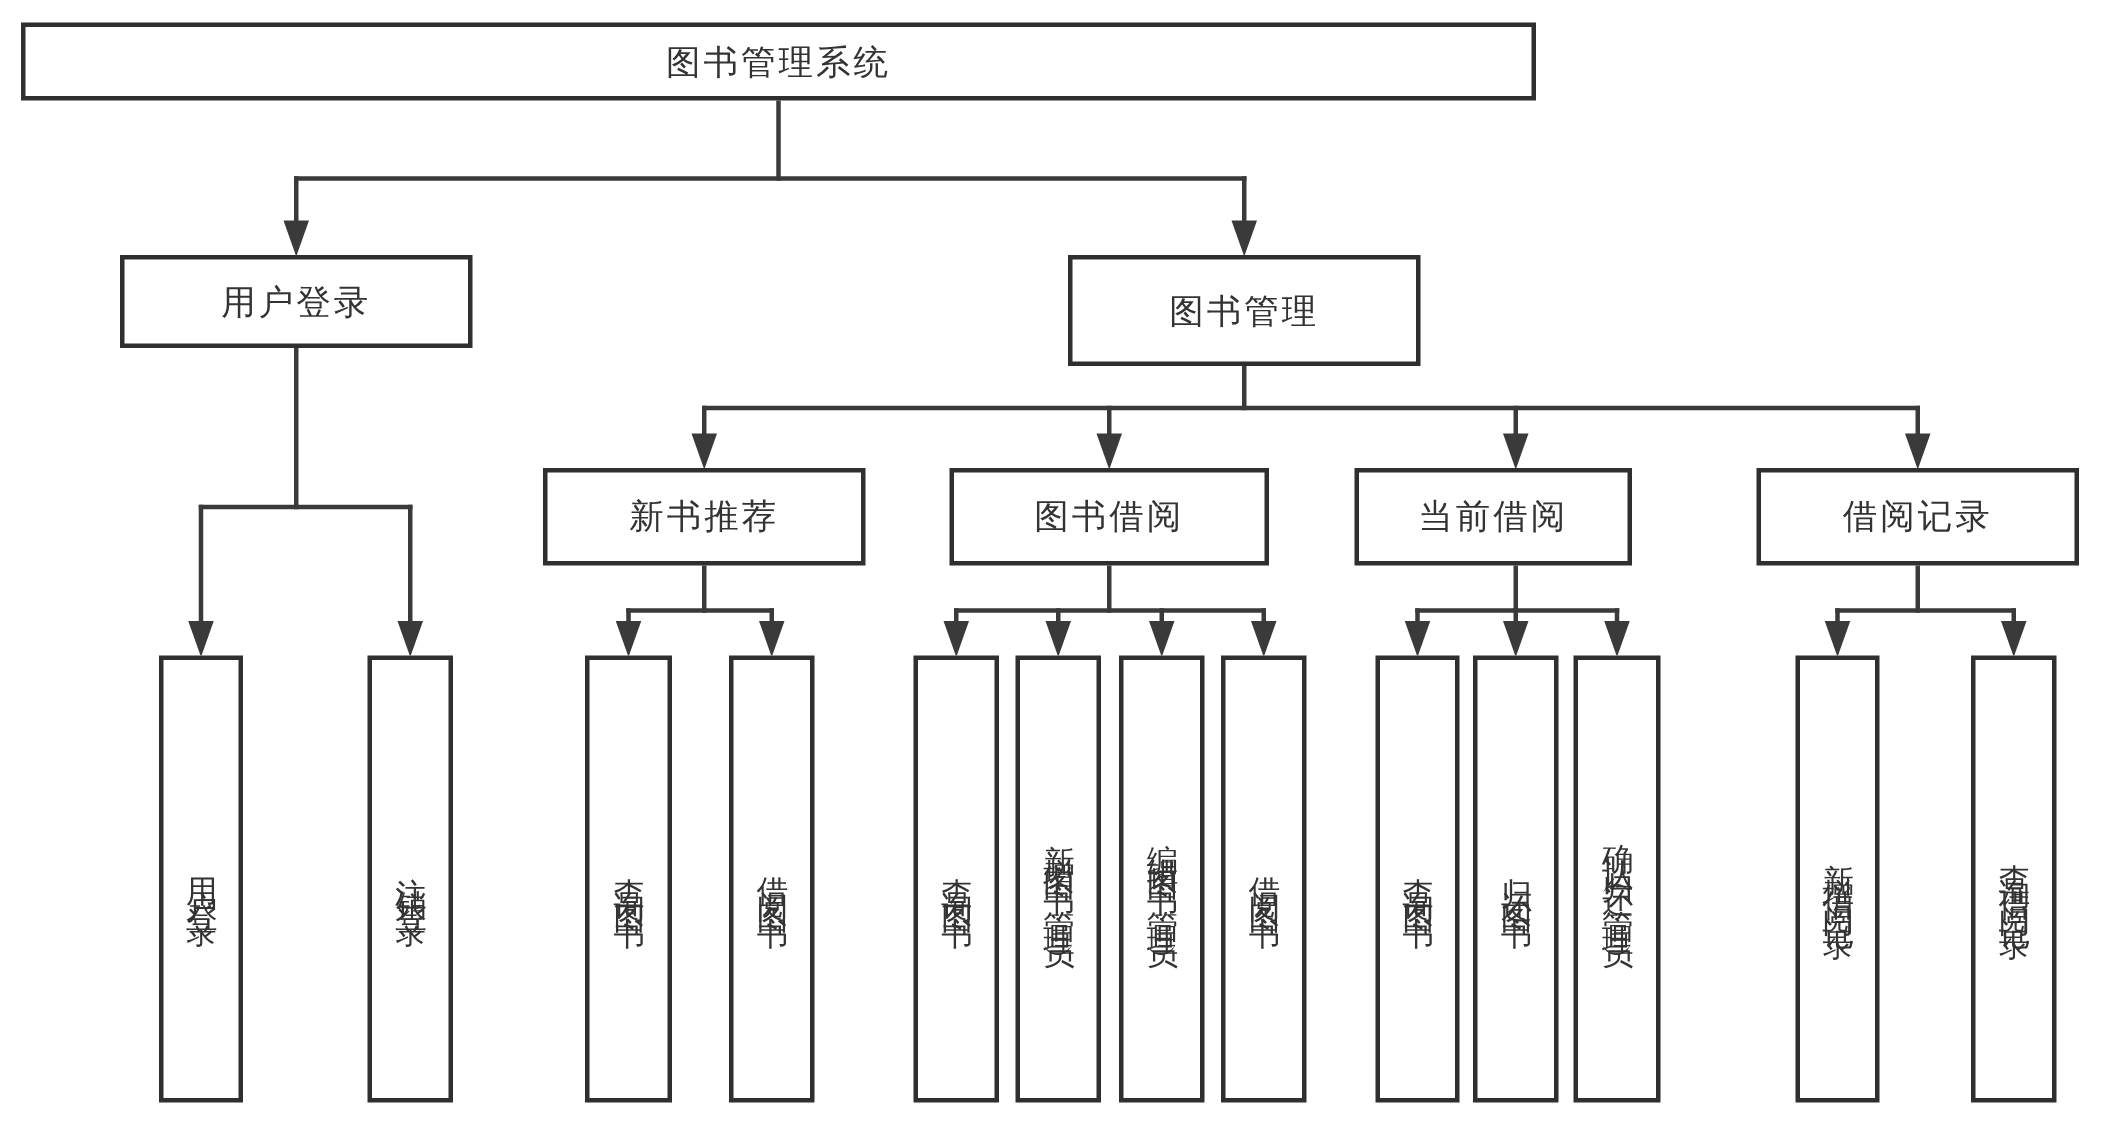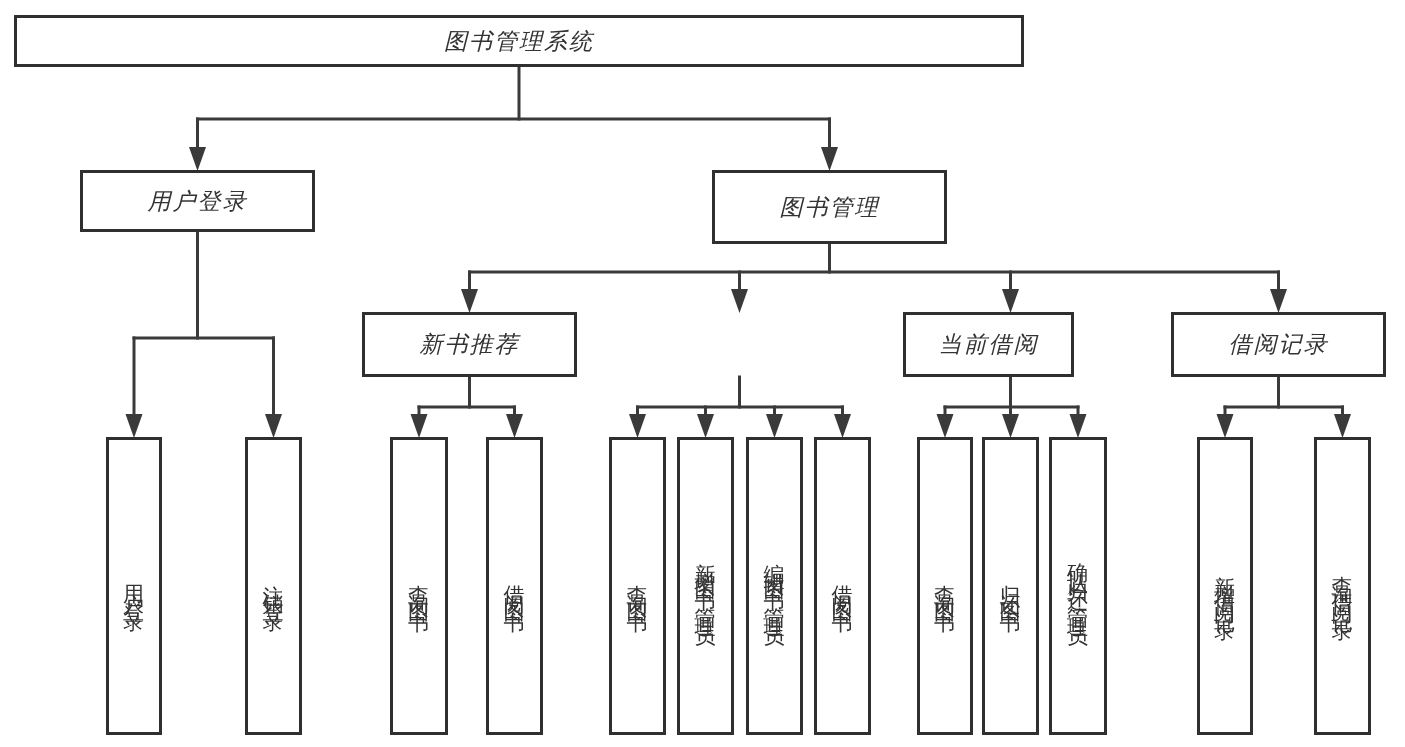--- a/index.html
+++ b/index.html
@@ -9,21 +9,21 @@
     background:var(--bg,#fff); overflow:hidden;
     font-family:"Liberation Sans","DejaVu Sans",sans-serif;
   }
   #connector-svg { position:absolute; left:0; top:0; width:1405px; height:747px; }
   .node {
     position:absolute; box-sizing:border-box;
     background:#fff; border:3px solid var(--box,#2f2f2f);
     display:flex; align-items:center; justify-content:center;
     color:var(--txt,#333); z-index:2;
   }
-  .node.horizontal .label { font-size:23px; letter-spacing:2px; white-space:nowrap;font-style:italic; }
+  .node.horizontal .label { font-size:23px; letter-spacing:2px; white-space:nowrap; }
   .node.vertical .label {
     writing-mode:vertical-rl; text-orientation:mixed;
     font-size:21px; letter-spacing:9px; line-height:1;
   }
   .watermark {
     position:absolute; right:12px; bottom:12px; z-index:5;
     font-size:22px; color:var(--wm,#a6a6a6); letter-spacing:1px;
     opacity:.9; white-space:nowrap;
   }
 </style>
@@ -90,21 +90,24 @@
     </div>
     <div class="node horizontal" style="left: 80px; top: 170px; width: 235px; height: 62px;">
       <span class="label">用户登录</span>
     </div>
     <div class="node horizontal" style="left: 712px; top: 170px; width: 235px; height: 74px;">
       <span class="label">图书管理</span>
     </div>
     <div class="node horizontal" style="left: 362px; top: 312px; width: 215px; height: 65px;">
       <span class="label">新书推荐</span>
     </div>
-    <div class="node horizontal" style="left: 903px; top: 312px; width: 171px; height: 65px;">
+    <div class="node horizontal" style="left: 633px; top: 312px; width: 213px; height: 65px;">
+      <span class="label">图书借阅</span>
+    </div>
+    <div class="node horizontal" style="left: 903px; top: 312px; width: 185px; height: 65px;">
       <span class="label">当前借阅</span>
     </div>
     <div class="node horizontal" style="left: 1171px; top: 312px; width: 215px; height: 65px;">
       <span class="label">借阅记录</span>
     </div>
     <div class="node vertical" style="left: 106px; top: 437px; width: 56px; height: 298px;">
       <span class="label">用户登录</span>
     </div>
     <div class="node vertical" style="left: 245px; top: 437px; width: 57px; height: 298px;">
       <span class="label">注销登录</span>

